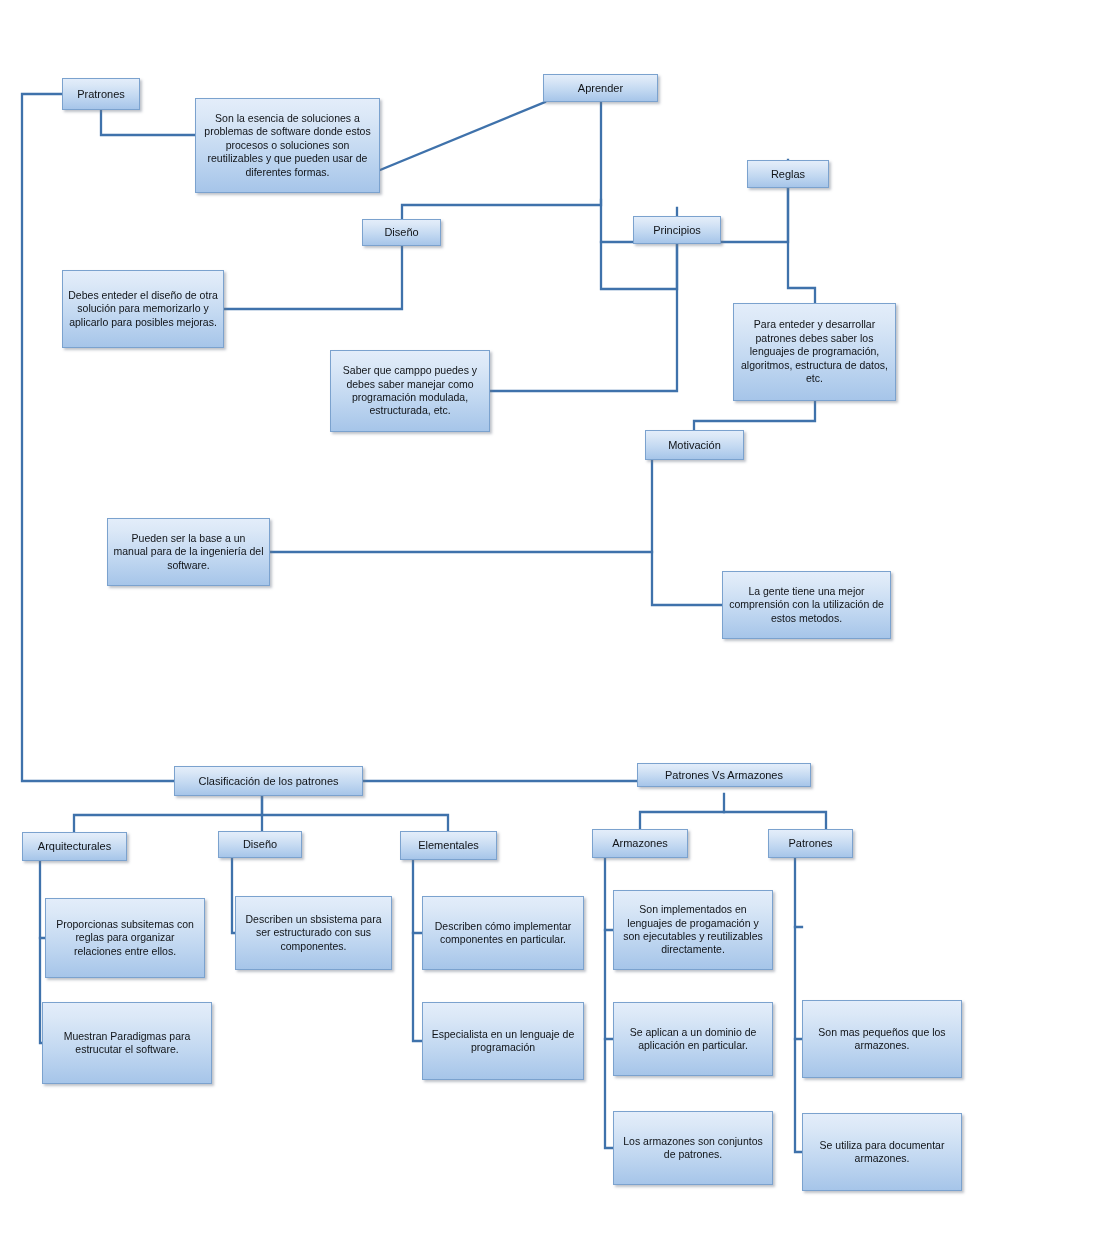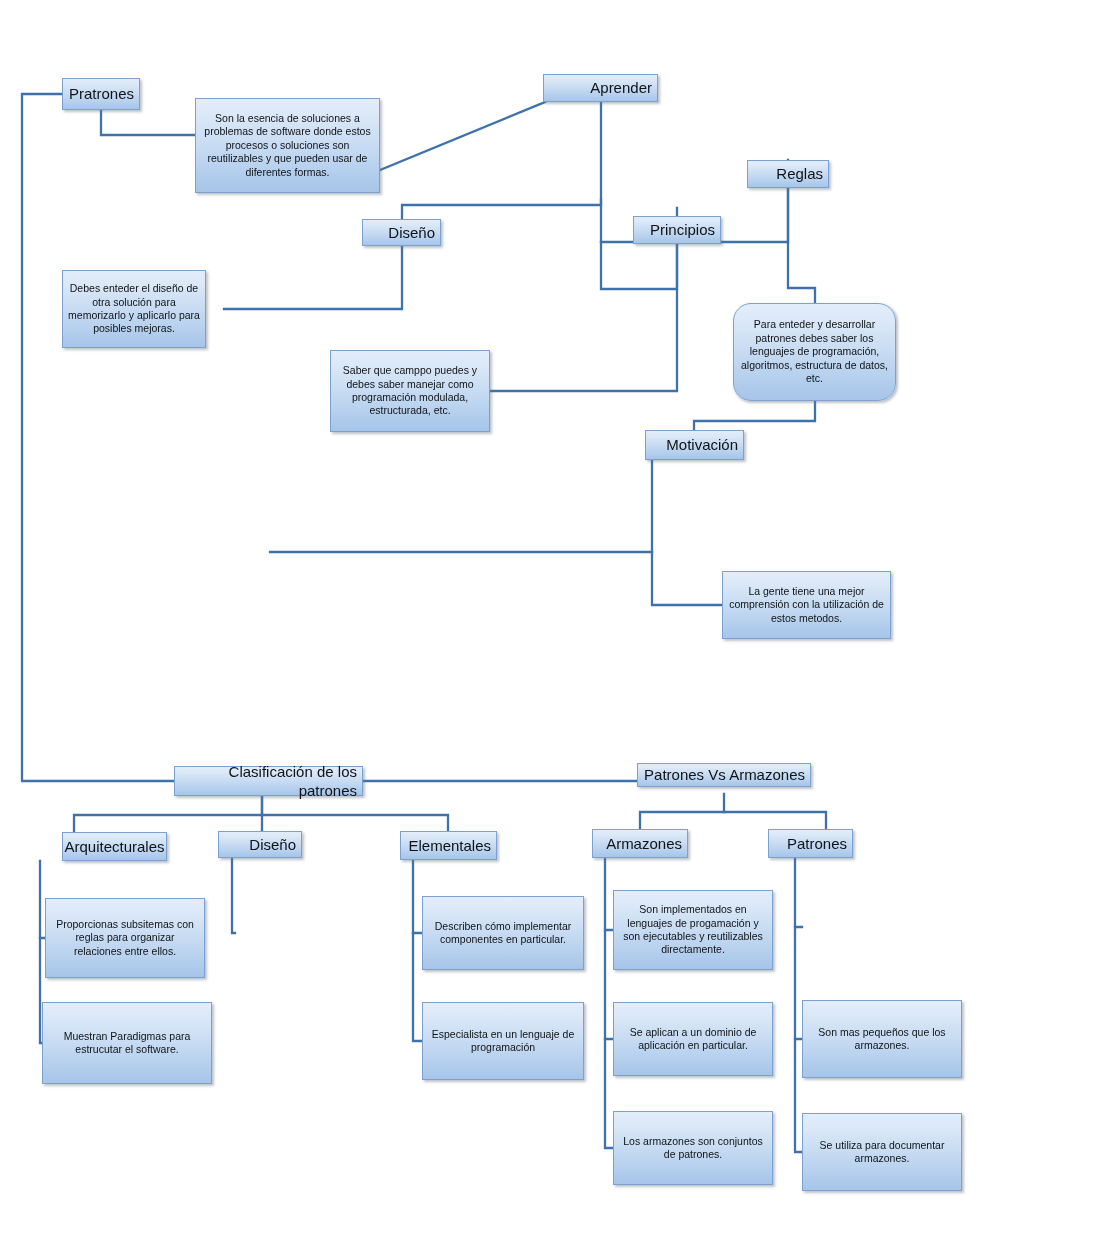--- a/index.html
+++ b/index.html
@@ -39,22 +39,21 @@
     z-index: 5;
     -webkit-font-smoothing: none;
   }
   .node .txt {
     display: block;
     padding: 0 5px;
     width: 100%;
     white-space: pre-line;
   }
   .node.title {
-    font-size: 15px;
-    text-align: right;
+    font-size: 11px;
   }
   .node.detail {
     font-size: 10.5px;
   }
 </style>
 </head>
 <body>
 
 <div id="canvas">
   <svg id="edge-layer" viewBox="0 0 1108 1260" width="1108" height="1260" xmlns="http://www.w3.org/2000/svg">
@@ -99,61 +98,67 @@
     </div>
     <div class="node title" style="left: 747px; top: 160px; width: 82px; height: 28px;">
       <span class="txt">Reglas</span>
     </div>
     <div class="node title" style="left: 362px; top: 219px; width: 79px; height: 27px;">
       <span class="txt">Diseño</span>
     </div>
     <div class="node title" style="left: 633px; top: 208px; width: 88px; height: 28px; margin-top: 8px;">
       <span class="txt">Principios</span>
     </div>
-    <div class="node detail" style="left: 62px; top: 270px; width: 144px; height: 78px;">
+    <div class="node detail" style="left: 62px; top: 270px; width: 162px; height: 78px;">
       <span class="txt">Debes enteder el diseño de otra solución para memorizarlo y aplicarlo para posibles mejoras.</span>
     </div>
-    <div class="node detail" style="left: 733px; top: 303px; width: 163px; height: 98px; border-radius: 18px;">
+    <div class="node detail" style="left: 733px; top: 303px; width: 163px; height: 98px;">
       <span class="txt">Para enteder y desarrollar patrones debes saber los lenguajes de programación, algoritmos, estructura de datos, etc.</span>
     </div>
     <div class="node detail" style="left: 330px; top: 350px; width: 160px; height: 82px;">
       <span class="txt">Saber que camppo puedes y debes saber manejar como programación modulada, estructurada, etc.</span>
     </div>
     <div class="node title" style="left: 645px; top: 430px; width: 99px; height: 30px;">
       <span class="txt">Motivación</span>
+    </div>
+    <div class="node detail" style="left: 107px; top: 518px; width: 163px; height: 68px;">
+      <span class="txt">Pueden ser la base a un manual para de la ingeniería del software.</span>
     </div>
     <div class="node detail" style="left: 722px; top: 571px; width: 169px; height: 68px;">
       <span class="txt">La gente tiene una mejor comprensión con la utilización de estos metodos.</span>
     </div>
     <div class="node title" style="left: 174px; top: 766px; width: 189px; height: 30px;">
       <span class="txt">Clasificación de los patrones</span>
     </div>
     <div class="node title" style="left: 637px; top: 763px; width: 174px; height: 24px;">
       <span class="txt">Patrones Vs Armazones</span>
     </div>
-    <div class="node title" style="left: 22px; top: 832px; width: 105px; height: 29px; margin-left: 40px;">
+    <div class="node title" style="left: 22px; top: 832px; width: 105px; height: 29px;">
       <span class="txt">Arquitecturales</span>
     </div>
     <div class="node title" style="left: 218px; top: 831px; width: 84px; height: 27px;">
       <span class="txt">Diseño</span>
     </div>
     <div class="node title" style="left: 400px; top: 831px; width: 97px; height: 29px;">
       <span class="txt">Elementales</span>
     </div>
     <div class="node title" style="left: 592px; top: 829px; width: 96px; height: 29px;">
       <span class="txt">Armazones</span>
     </div>
     <div class="node title" style="left: 768px; top: 829px; width: 85px; height: 29px;">
       <span class="txt">Patrones</span>
     </div>
     <div class="node detail" style="left: 45px; top: 898px; width: 160px; height: 80px;">
       <span class="txt">Proporcionas subsitemas con reglas para organizar relaciones entre ellos.</span>
     </div>
     <div class="node detail" style="left: 42px; top: 1002px; width: 170px; height: 82px;">
       <span class="txt">Muestran Paradigmas  para estrucutar el software.</span>
+    </div>
+    <div class="node detail" style="left: 235px; top: 896px; width: 157px; height: 74px;">
+      <span class="txt">Describen un sbsistema para ser estructurado con sus componentes.</span>
     </div>
     <div class="node detail" style="left: 422px; top: 896px; width: 162px; height: 74px;">
       <span class="txt">Describen cómo implementar componentes en particular.</span>
     </div>
     <div class="node detail" style="left: 422px; top: 1002px; width: 162px; height: 78px;">
       <span class="txt">Especialista en un lenguaje de programación</span>
     </div>
     <div class="node detail" style="left: 613px; top: 890px; width: 160px; height: 80px;">
       <span class="txt">Son implementados en lenguajes de progamación y son ejecutables y reutilizables directamente.</span>
     </div>

